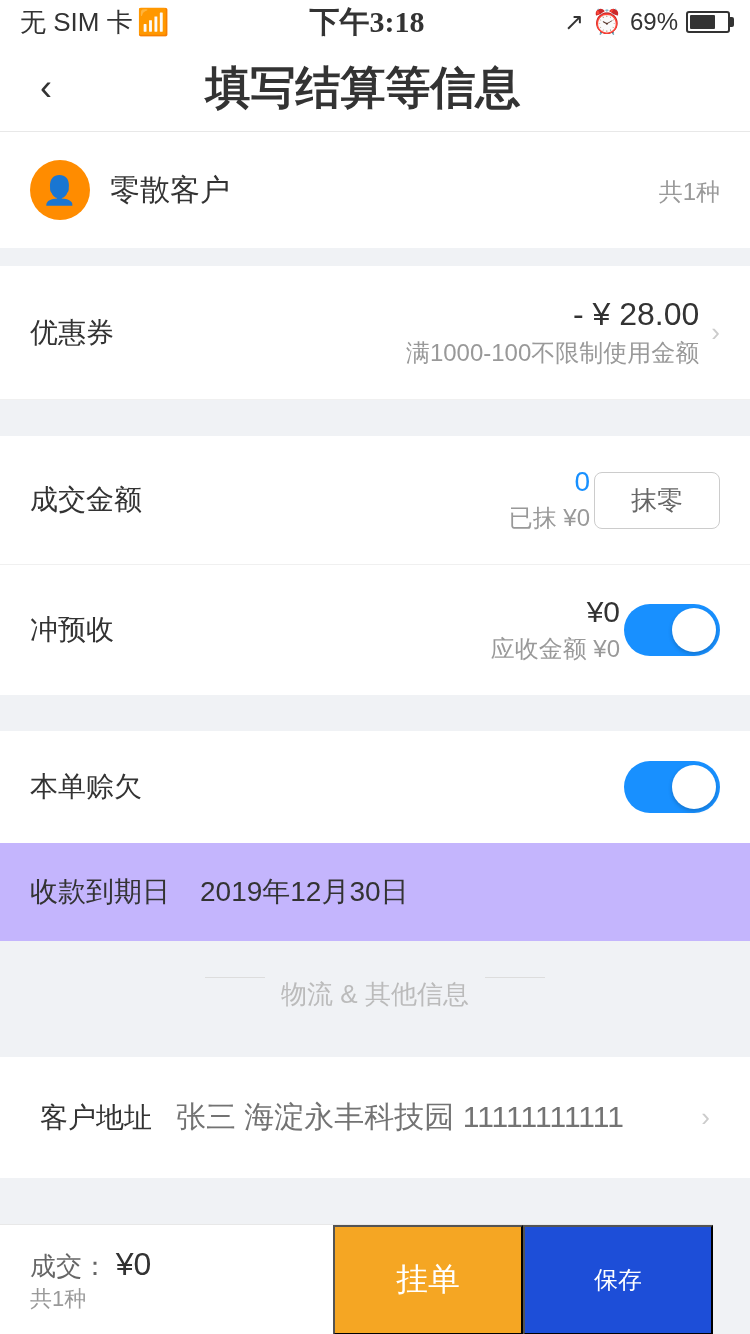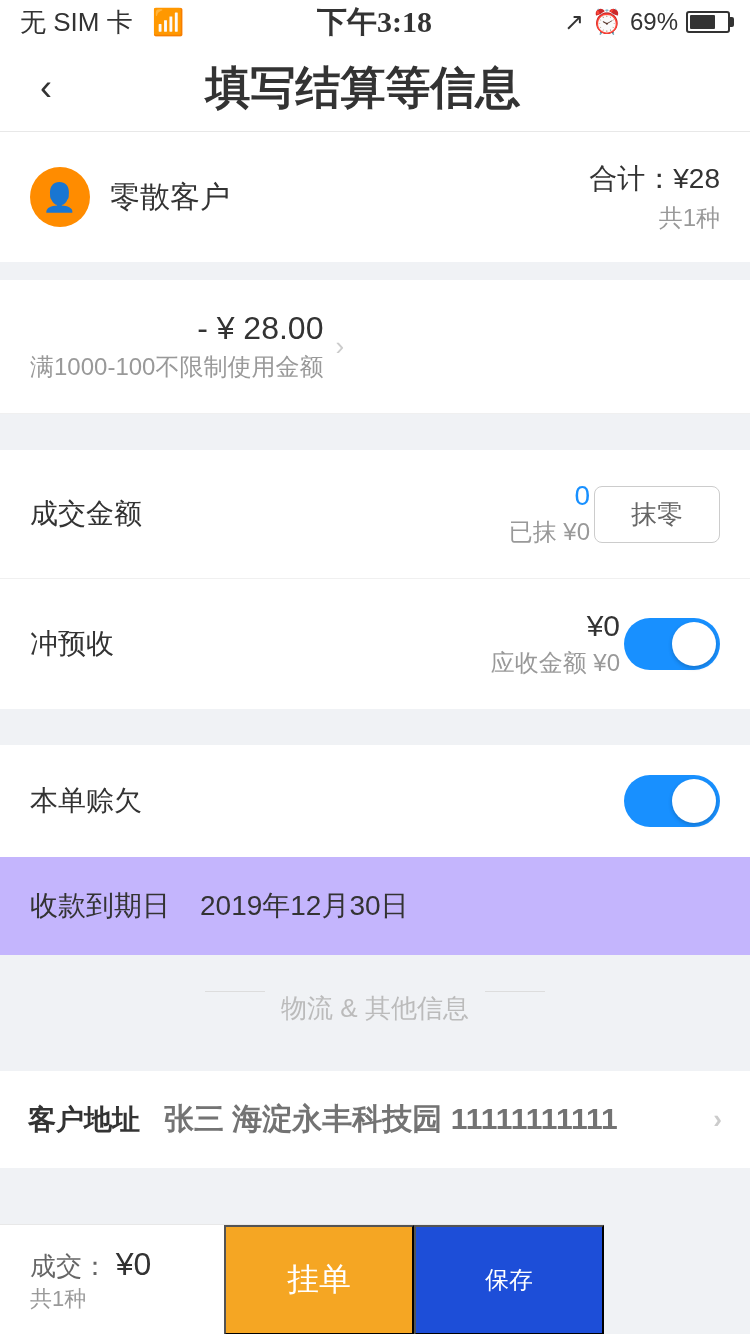--- a/index.html
+++ b/index.html
@@ -19,21 +19,21 @@
       width: 100%;
       height: 44px;
       background: #fff;
       display: flex;
       align-items: center;
       justify-content: space-between;
       padding: 0 20px;
       font-size: 26px;
       color: #333;
     }
-    .status-left { display: flex; align-items: center; gap: 20px; }
+    .status-left { display: flex; align-items: center; gap: 5px; }
     .status-center { font-size: 30px; font-weight: 600; font-family: Liberation Serif, serif; }
     .status-right { display: flex; align-items: center; gap: 8px; font-size: 24px; }
     .battery-box {
       display: inline-flex; align-items: center;
       border: 2px solid #333; border-radius: 3px;
       width: 44px; height: 22px; padding: 2px;
       position: relative;
     }
     .battery-fill {
       background: #333; height: 100%; width: 69%; border-radius: 1px;
@@ -166,25 +166,24 @@
       justify-content: center;
     }
     .section-gray-text { font-size: 26px; color: #bbb; }
     .section-gray-divider {
       width: 60px; height: 1px; background: #ddd; display: inline-block; vertical-align: middle; margin: 0 16px;
     }
 
     
     .address-row {
       background: #fff;
-      padding: 28px;
+      padding: 40px;
       display: flex;
       align-items: center;
       justify-content: space-between;
-      font-weight: bold;
     }
     .address-label { font-size: 28px; color: #333; min-width: 120px; }
     .address-value { font-size: 30px; color: #737373; flex: 1; margin: 0 16px; }
     .address-chevron { font-size: 26px; color: #ccc; }
 
     
     .due-row {
       background: #c4b5fd;
       padding: 30px;
       display: flex;
@@ -192,21 +191,21 @@
       border-bottom: 1px solid #f0f0f0;
     }
     .due-label { font-size: 28px; color: #333; margin-right: 30px; }
     .due-value { font-size: 28px; color: #333; }
 
     
     .bottom-bar {
       position: fixed;
       bottom: 0;
       left: 0;
-      width: 604px;
+      width: 713px;
       height: 110px;
       background: #fff;
       display: flex;
       align-items: center;
       border-top: 1px solid #e8e8e8;
     }
     .bottom-left {
       flex: 1;
       padding: 0 30px;
     }
@@ -275,27 +274,27 @@
 <div class="content">
 
   <div class="customer-row">
     <div class="customer-left">
       <div class="customer-avatar">
         <span>👤</span>
       </div>
       <span class="customer-name">零散客户</span>
     </div>
     <div class="customer-right">
-      <div class="customer-total">合计：¥28</div>
       <div class="customer-count">共1种</div>
     </div>
   </div>
 
   <div class="card">
     <div class="row-item">
+      <span class="row-label">优惠券</span>
       <div class="row-right">
         <div>
           <div class="row-discount-negative">- ¥ 28.00</div>
           <div class="row-sub">满1000-100不限制使用金额</div>
         </div>
         <span class="chevron-right">›</span>
       </div>
     </div>
   </div>
 

